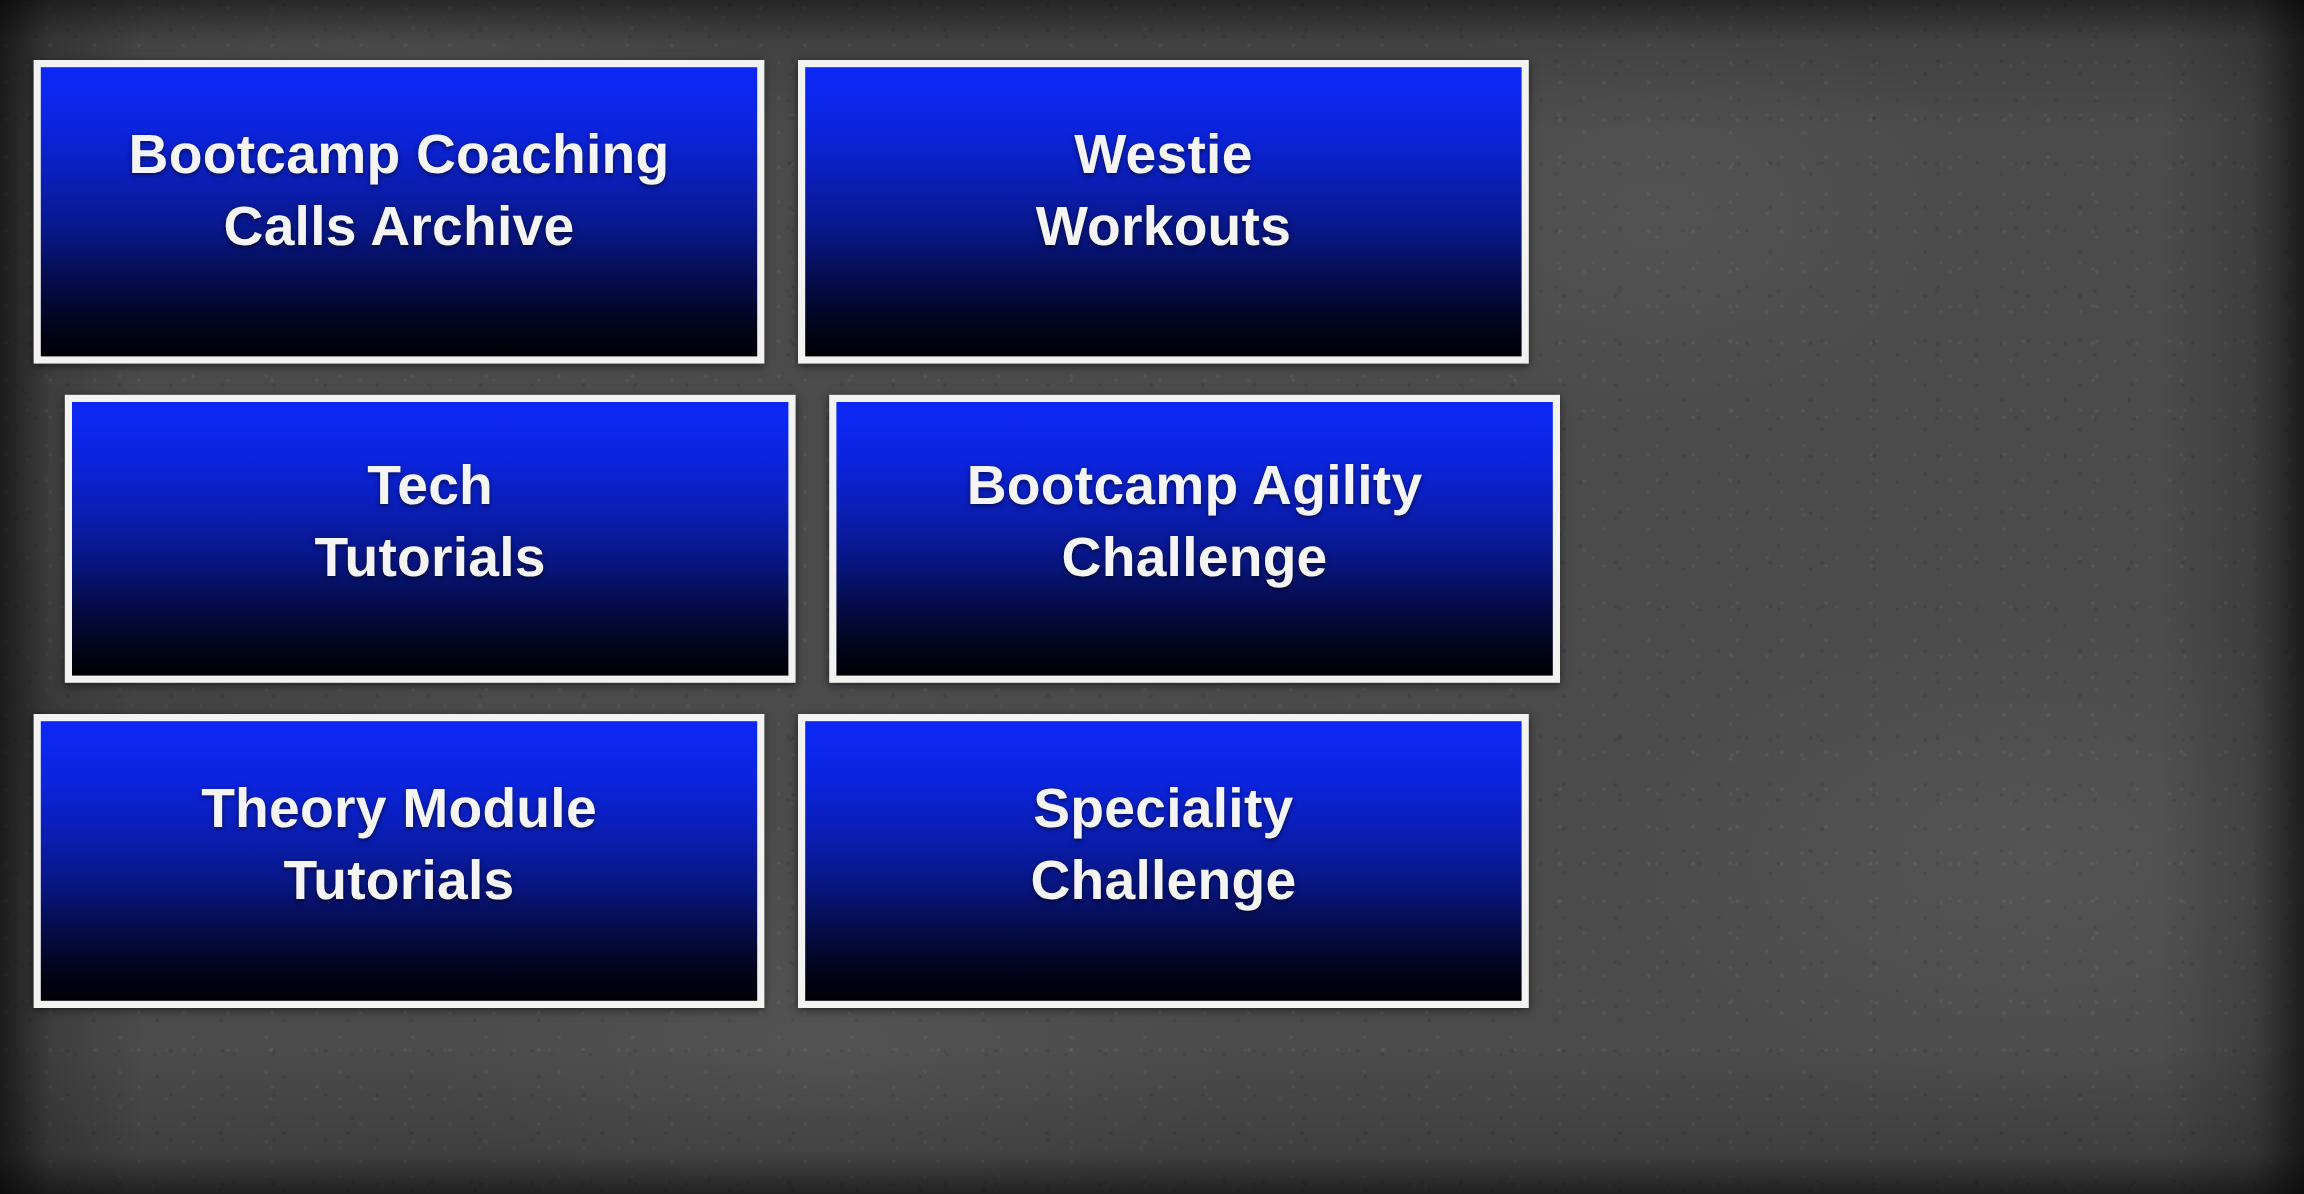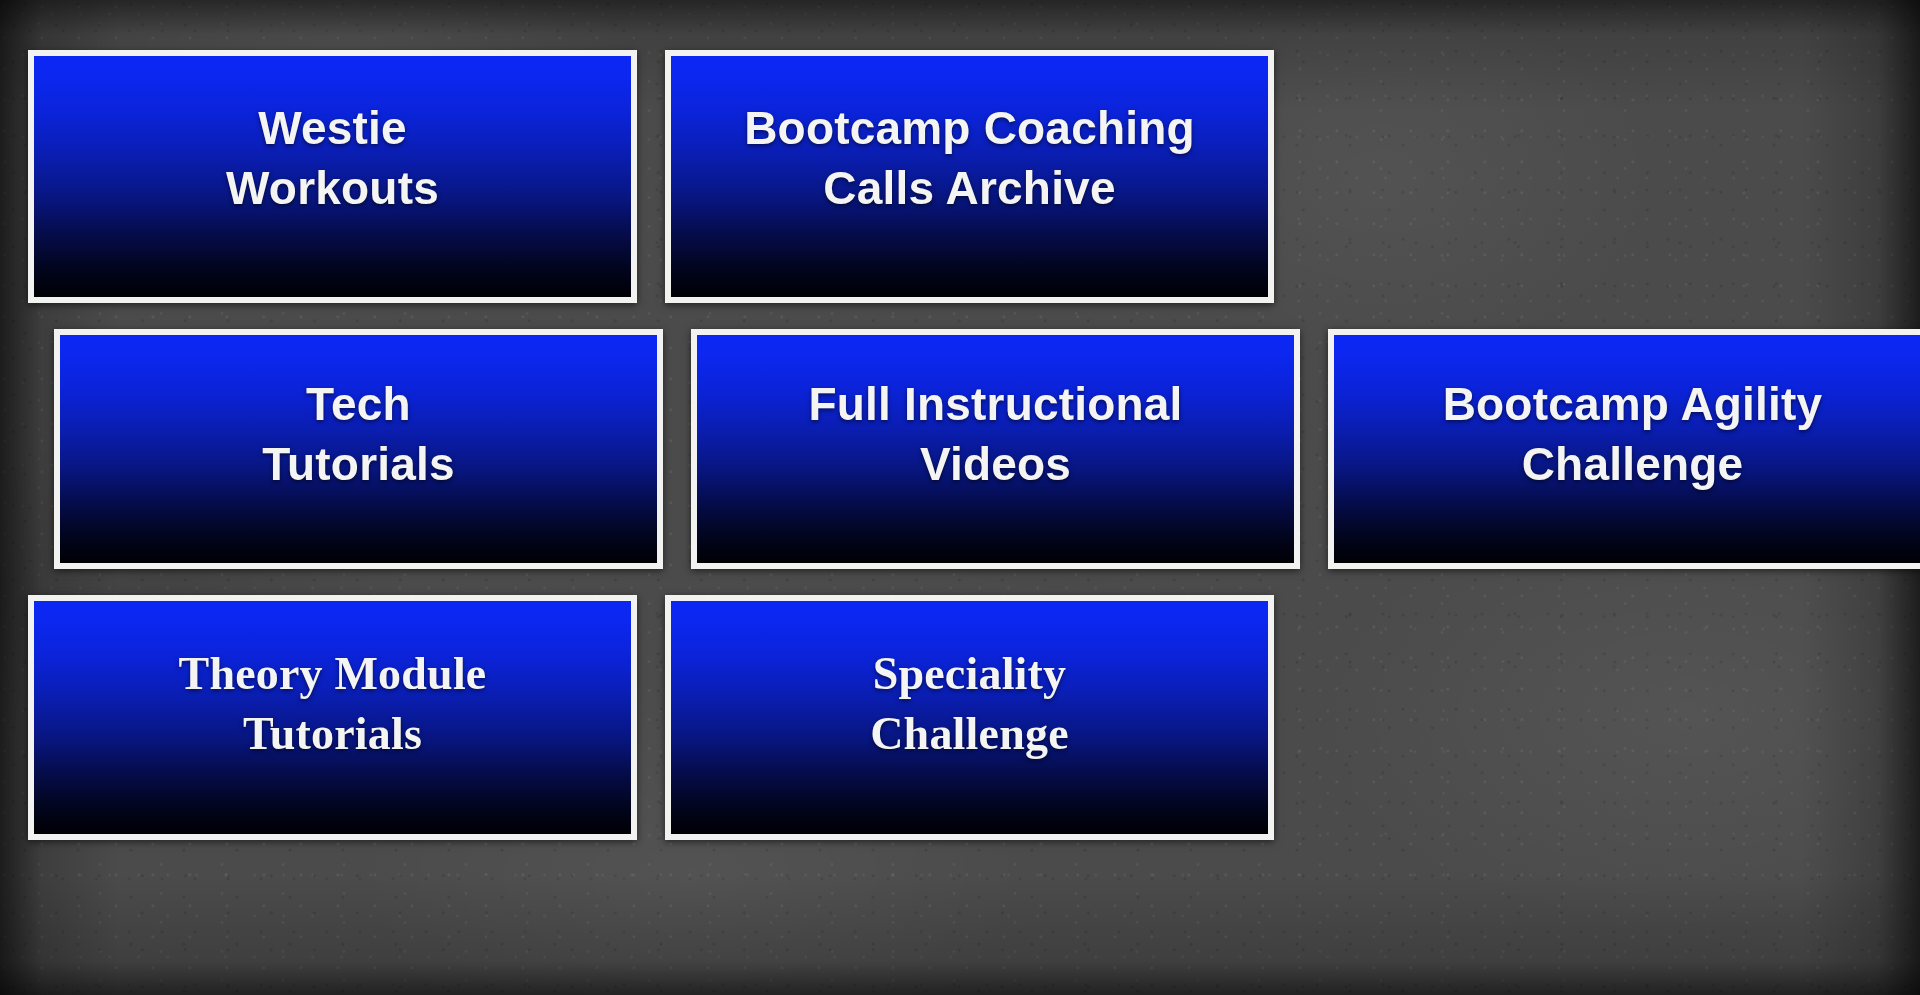--- a/index.html
+++ b/index.html
@@ -65,21 +65,21 @@
     display: flex;
     flex-direction: column;
     gap: 26px;
   }
   .card-row {
     display: flex;
     gap: 28px;
   }
   .card-row.row-1 { height: 253px; }
   .card-row.row-2 { height: 240px; padding-left: 26px; }
-  .card-row.row-3 { height: 245px; font-family: Liberation Serif, serif; }
+  .card-row.row-3 { height: 245px; }
 
   .module-card {
     flex: 0 0 auto;
     width: 609px;
     height: 100%;
     box-sizing: border-box;
     background: #f2f2f0;
     padding: 6px;
     box-shadow: 0 2px 7px rgba(0,0,0,.55);
   }
@@ -125,43 +125,37 @@
 
   <div class="tex-noise"></div>
   <div class="tex-smudge"></div>
   <div class="tex-vignette"></div>
 
   <div id="grid">
 
     <div class="card-row row-1">
       <div class="module-card">
         <div class="card-face">
-          <div class="card-label">Westie
-Workouts</div>
+          <div class="card-label">Bootcamp Coaching
+Calls Archive</div>
         </div>
       </div>
       <div class="module-card">
         <div class="card-face">
-          <div class="card-label">Bootcamp Coaching
-Calls Archive</div>
+          <div class="card-label">Westie
+Workouts</div>
         </div>
       </div>
     </div>
 
     <div class="card-row row-2">
       <div class="module-card">
         <div class="card-face">
           <div class="card-label">Tech
 Tutorials</div>
-        </div>
-      </div>
-      <div class="module-card">
-        <div class="card-face">
-          <div class="card-label">Full Instructional
-Videos</div>
         </div>
       </div>
       <div class="module-card">
         <div class="card-face">
           <div class="card-label">Bootcamp Agility
 Challenge</div>
         </div>
       </div>
     </div>
 

